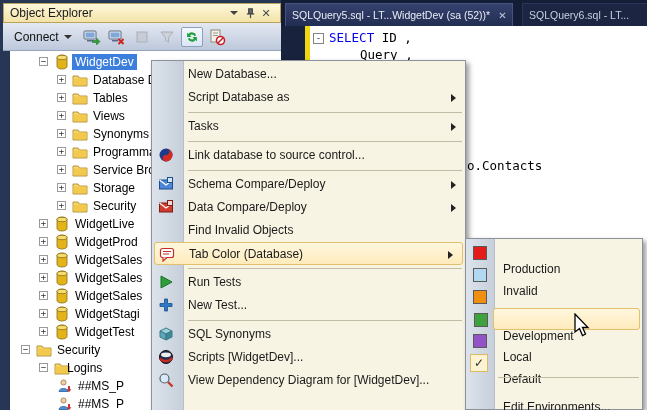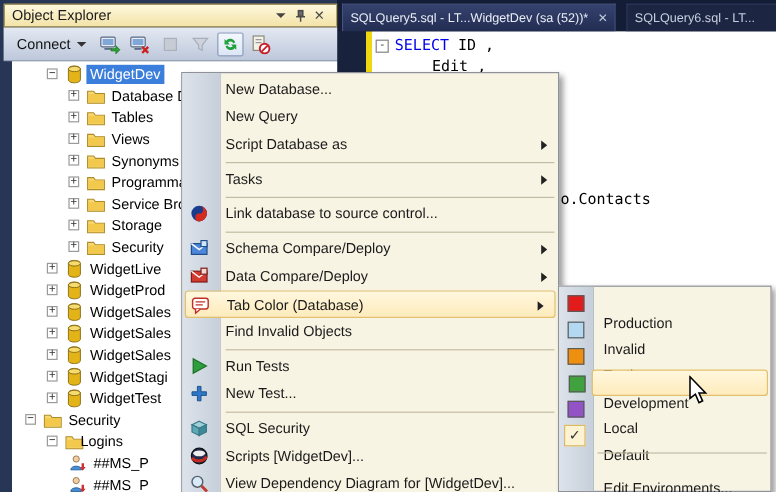--- a/index.html
+++ b/index.html
@@ -93,21 +93,21 @@
         <div class="tab active" style="left: 4px; width: 228px;">
           <span>SQLQuery5.sql - LT...WidgetDev (sa (52))*</span>
           <span class="x">✕</span>
         </div>
         <div class="tab inactive" style="left: 241px; width: 140px;">
           <span>SQLQuery6.sql - LT...</span>
         </div>
       </div>
     <div class="fold" style="left:32px;top:33px;">-</div>
     <div class="code" style="left:48px;top:30px;"><span class="kw">SELECT</span><span> ID ,</span></div>
-    <div class="code" style="left:79px;top:47px;">Edit ,</div>
+    <div class="code" style="left:79px;top:47px;">Query ,</div>
     <div class="code" style="left:186px;top:158px;">o.Contacts</div>
   </div>
 
   <div class="oe-title">
     <span>Object Explorer</span>
     <span class="sp"></span>
     <span class="tbtn">
       <span class="caret" style="border-top-color:#444;"></span>
       </span>
     <span class="tbtn">
@@ -335,23 +335,20 @@
       </div>
     </div>
 
   <div class="menu" id="ctx-menu">
     <div class="gutter"></div>
     <div id="ctx-items" style="position:relative;">
         <div class="mi">
           <span class="lab">New Database...</span>
         </div>
         <div class="mi">
-          <span class="lab">New Query</span>
-        </div>
-        <div class="mi">
           <span class="lab">Script Database as</span>
           <span class="arrow"></span>
         </div>
         <div class="msep"></div>
         <div class="mi">
           <span class="lab">Tasks</span>
           <span class="arrow"></span>
         </div>
         <div class="msep"></div>
         <div class="mi">
@@ -372,55 +369,55 @@
           <span class="arrow"></span>
         </div>
         <div class="mi">
           <span class="mico"><svg width="16" height="16" viewBox="0 0 16 16">
               <rect x="1.5" y="4" width="13" height="9" fill="#D23B30" stroke="#7E1D16"></rect>
               <path d="M1.5 4L8 9l6.5-5" fill="none" stroke="#fff" stroke-width="1.2"></path>
               <rect x="9.5" y="1.5" width="5" height="5" fill="#F6D7D4" stroke="#7E1D16"></rect>
             </svg></span>
           <span class="lab">Data Compare/Deploy</span>
           <span class="arrow"></span>
+        </div>
+        <div class="mi">
+          <span class="lab">Find Invalid Objects</span>
         </div>
         <div class="mi hl">
           <span class="mico"><svg width="16" height="16" viewBox="0 0 16 16">
               <rect x="1.5" y="2.5" width="13" height="9" rx="2" fill="#fff" stroke="#C03028" stroke-width="1.2"></rect>
               <path d="M4 11.5V15l4-3.5" fill="#fff" stroke="#C03028" stroke-width="1.2"></path>
               <line x1="4" y1="5.5" x2="12" y2="5.5" stroke="#C03028"></line>
               <line x1="4" y1="8" x2="10" y2="8" stroke="#C03028"></line>
             </svg></span>
           <span class="lab">Tab Color (Database)</span>
           <span class="arrow"></span>
         </div>
-        <div class="mi">
-          <span class="lab">Find Invalid Objects</span>
-        </div>
         <div class="msep"></div>
         <div class="mi">
           <span class="mico"><svg width="16" height="16" viewBox="0 0 16 16">
               <path d="M3 2l11 6-11 6z" fill="#2E9E3C" stroke="#1C7027"></path>
             </svg></span>
           <span class="lab">Run Tests</span>
         </div>
         <div class="mi">
           <span class="mico"><svg width="16" height="16" viewBox="0 0 16 16">
               <path d="M6.5 2h3v4.5H14v3H9.5V14h-3V9.5H2v-3h4.5z" fill="#2E77C8" stroke="#1B4F8A" stroke-width=".8"></path>
             </svg></span>
           <span class="lab">New Test...</span>
         </div>
         <div class="msep"></div>
         <div class="mi">
           <span class="mico"><svg width="16" height="16" viewBox="0 0 16 16">
               <path d="M8 2l6 3-6 3-6-3z" fill="#9FD0D8" stroke="#3A7A88"></path>
               <path d="M2 5v6l6 3V8z" fill="#5FA8B8" stroke="#3A7A88"></path>
               <path d="M14 5v6l-6 3V8z" fill="#3E8898" stroke="#3A7A88"></path>
             </svg></span>
-          <span class="lab">SQL Security</span>
+          <span class="lab">SQL Synonyms</span>
         </div>
         <div class="mi">
           <span class="mico"><svg width="16" height="16" viewBox="0 0 16 16">
               <circle cx="8" cy="8" r="6.5" fill="#222A4E" stroke="#111"></circle>
               <ellipse cx="8" cy="5.8" rx="5" ry="2.4" fill="#EDEDED"></ellipse>
               <path d="M2 9.5a6.5 4.8 0 0 0 12-1" fill="none" stroke="#C52B20" stroke-width="2.4"></path>
             </svg></span>
           <span class="lab">Scripts [WidgetDev]...</span>
         </div>
         <div class="mi">

